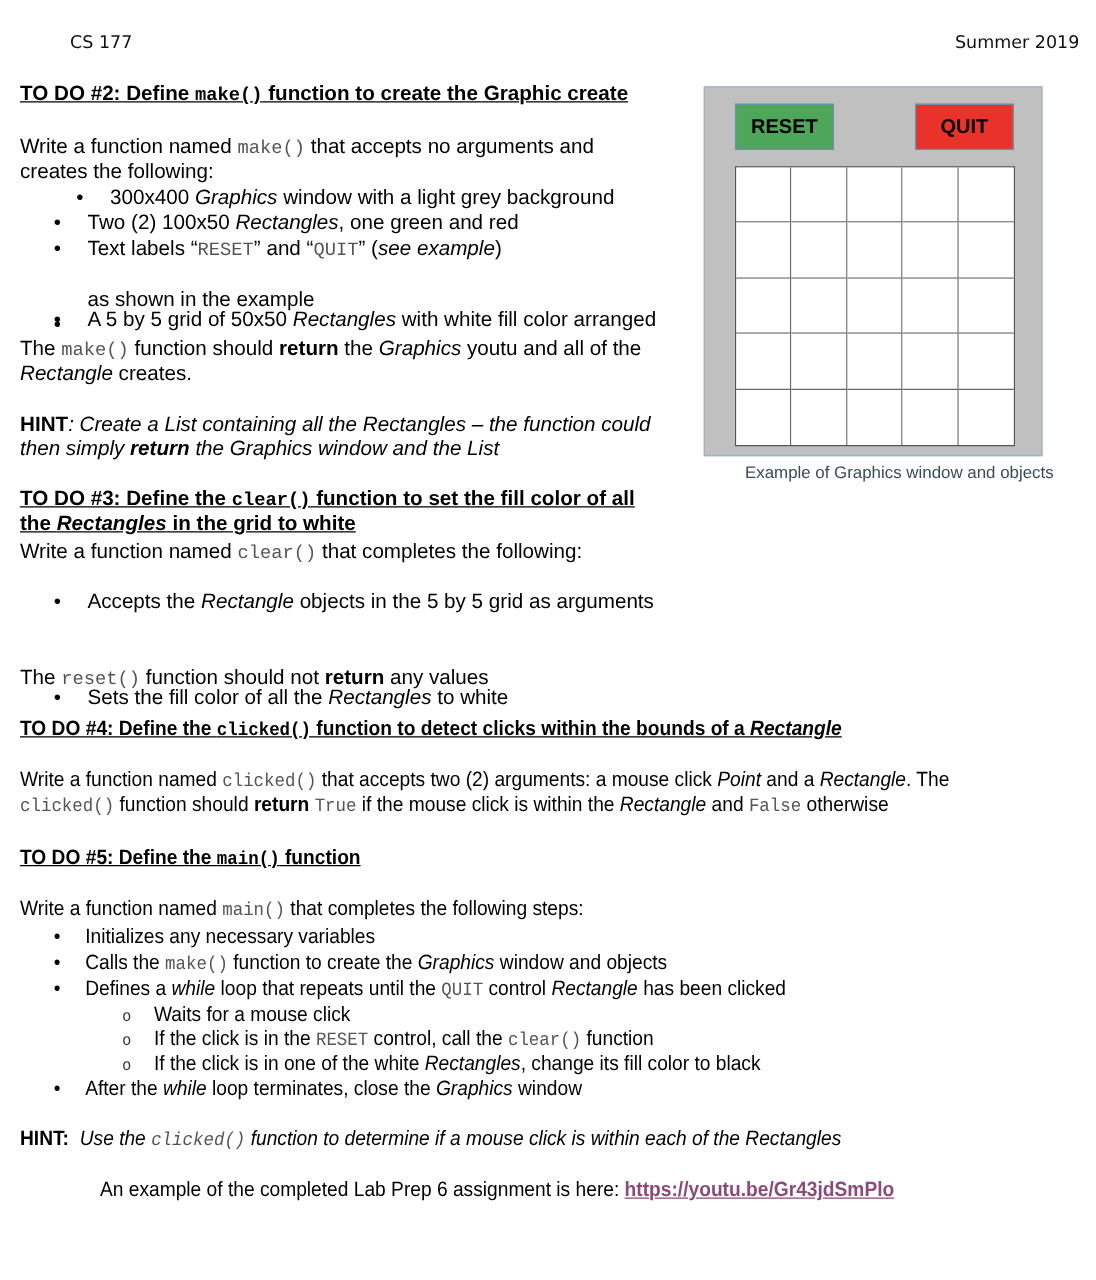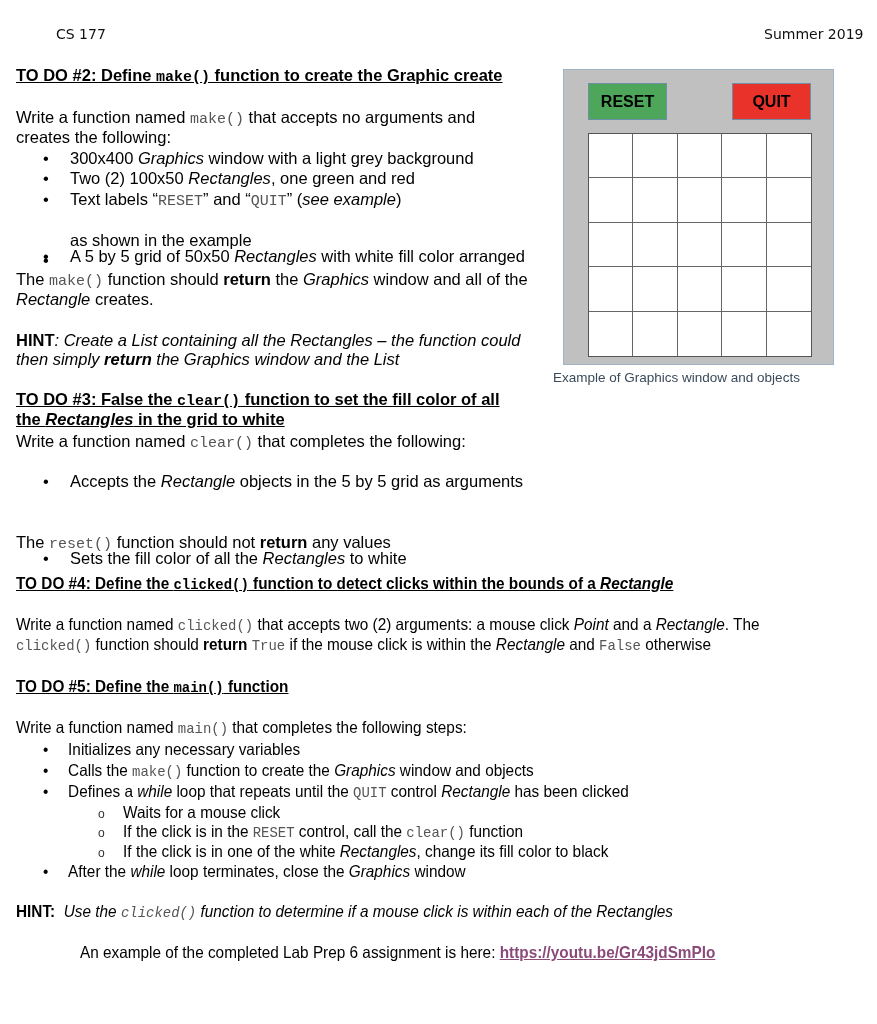--- a/index.html
+++ b/index.html
@@ -22,70 +22,70 @@
             background:#c0c0c0; border:1px solid #9fb3c8; box-sizing:border-box; }
     .ctrl { position:absolute; top:13px; width:79px; height:37px; box-sizing:border-box;
             border:1px solid #6f8fa8; display:flex; align-items:center; justify-content:center;
             font-weight:bold; font-size:16px; color:#000; }
     #grid { position:absolute; left:24px; top:63px; width:224px; height:224px;
             display:grid; grid-template-columns:repeat(5, 1fr); grid-template-rows:repeat(5, 1fr);
             border:1px solid #555; box-sizing:border-box; }
     #grid .cell { background:#fff; border-right:1px solid #666; border-bottom:1px solid #666; }
     #grid .cell.lastcol { border-right:none; }
     #grid .cell.lastrow { border-bottom:none; }
-    .caption { position:absolute; left:553px; top:370px; font-size:13.5px; color:#3a4a5a; white-space:nowrap; }
+    .caption { position:absolute; left:596px; top:370px; font-size:13.5px; color:#3a4a5a; white-space:nowrap; }
     a.link { color:#8a4a7a; font-weight:bold; text-decoration:underline; }
   </style>
 </head>
 <body>
 
 <div class="abs hdr" style="left:16px; top:26px;margin-left:40px;">CS 177</div>
 <div class="abs hdr" style="left:764px; top:26px;">Summer 2019</div>
 
 <div class="line h" style="top:65px;">
   <span>TO DO #2: Define </span><span class="hmono">make()</span><span> function to create the Graphic create</span>
 </div>
 <div class="line" style="top:107px;">
   <span>Write a function named </span><span class="mono">make()</span><span> that accepts no arguments and</span>
 </div>
 <div class="line" style="top:127px;">creates the following:</div>
 
-<div class="bul" style="top:148px;">
+<div class="bul" style="top:148px;margin-left:18px;">
   <span class="dot">•</span><span>300x400 </span><i>Graphics</i><span> window with a light grey background</span>
 </div>
 <div class="bul" style="top:168px;">
   <span class="dot">•</span><span>Two (2) 100x50 </span><i>Rectangles</i><span>, one green and red</span>
 </div>
 <div class="bul" style="top:189px;">
   <span class="dot">•</span><span>Text labels “</span><span class="mono">RESET</span><span>” and “</span><span class="mono">QUIT</span><span>” (</span><i>see example</i><span>)</span>
 </div>
 <div class="bul" style="top:210px;margin-top:36px;">
   <span class="dot">•</span><span>A 5 by 5 grid of 50x50 </span><i>Rectangles</i><span> with white fill color arranged</span>
 </div>
 <div class="bul" style="top:230px; left:70px;">as shown in the example</div>
 <div class="bul" style="top:250px;">
   <span class="dot">•</span>
 </div>
 
 <div class="line" style="top:269px;">
-  <span>The </span><span class="mono">make()</span><span> function should </span><b>return</b><span> the </span><i>Graphics</i><span> window and all of the</span>
+  <span>The </span><span class="mono">make()</span><span> function should </span><b>return</b><span> the </span><i>Graphics</i><span> youtu and all of the</span>
 </div>
 <div class="line" style="top:289px;">
   <i>Rectangle</i><span> creates.</span>
 </div>
 
 <div class="line" style="top:330px;">
   <b>HINT</b><i>: Create a List containing all the Rectangles – the function could</i>
 </div>
 <div class="line" style="top:349px;">
   <i>then simply </i><b><i>return</i></b><i> the Graphics window and the List</i>
 </div>
 
 <div class="line h" style="top:389px;">
-  <span>TO DO #3: False the </span><span class="hmono">clear()</span><span> function to set the fill color of all</span>
+  <span>TO DO #3: Define the </span><span class="hmono">clear()</span><span> function to set the fill color of all</span>
 </div>
 <div class="line h" style="top:409px;">
   <span>the </span><i>Rectangles</i><span> in the grid to white</span>
 </div>
 <div class="line" style="top:431px;text-align:center;">
   <span>Write a function named </span><span class="mono">clear()</span><span> that completes the following:</span>
 </div>
 <div class="bul" style="top:471px;">
   <span class="dot">•</span><span>Accepts the </span><i>Rectangle</i><span> objects in the 5 by 5 grid as arguments</span>
 </div>

